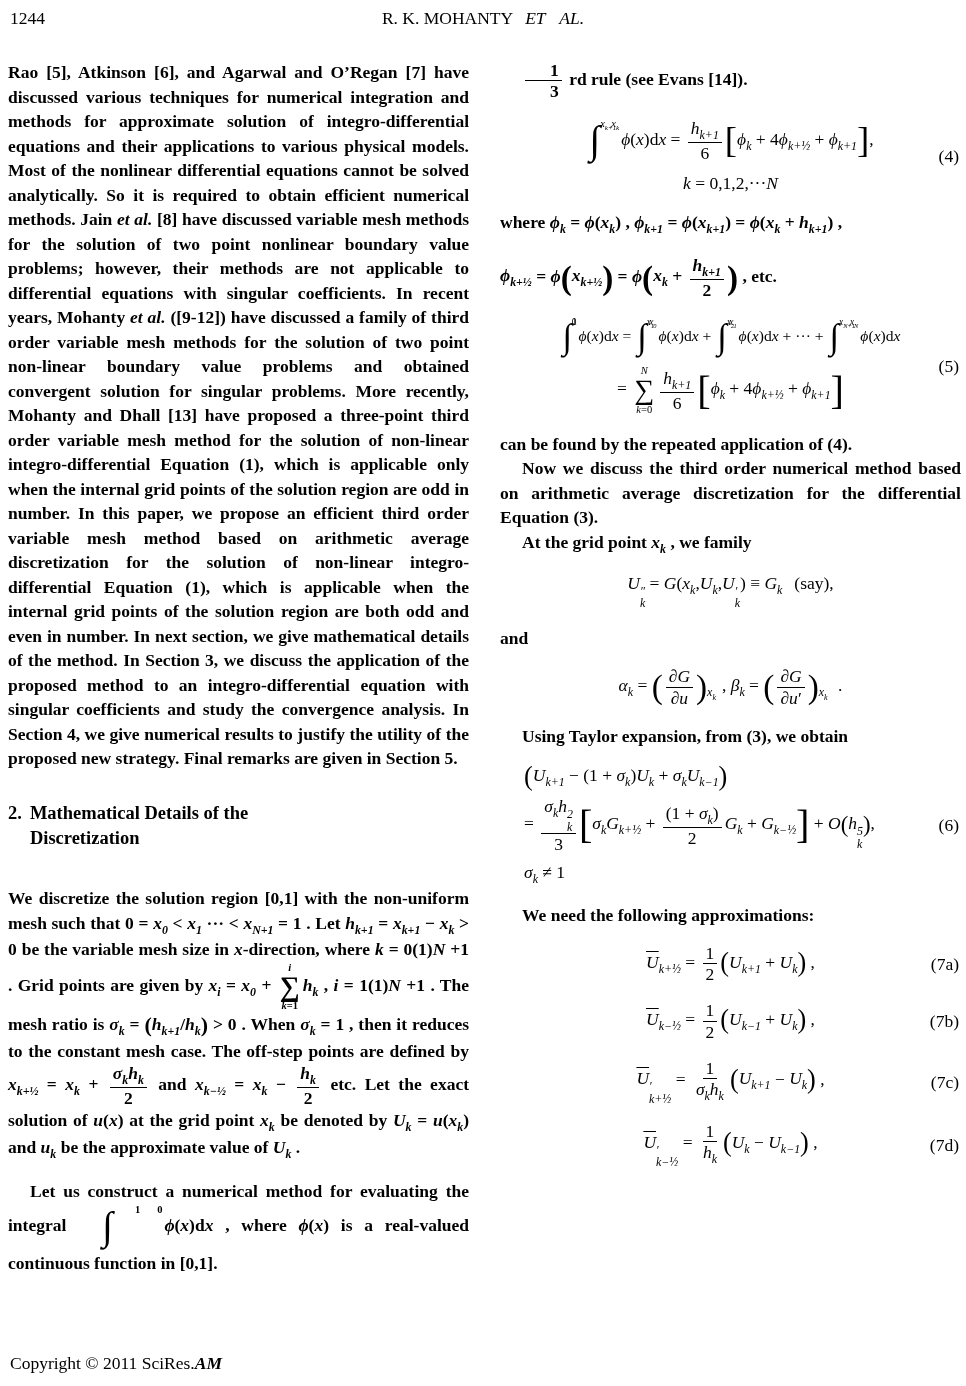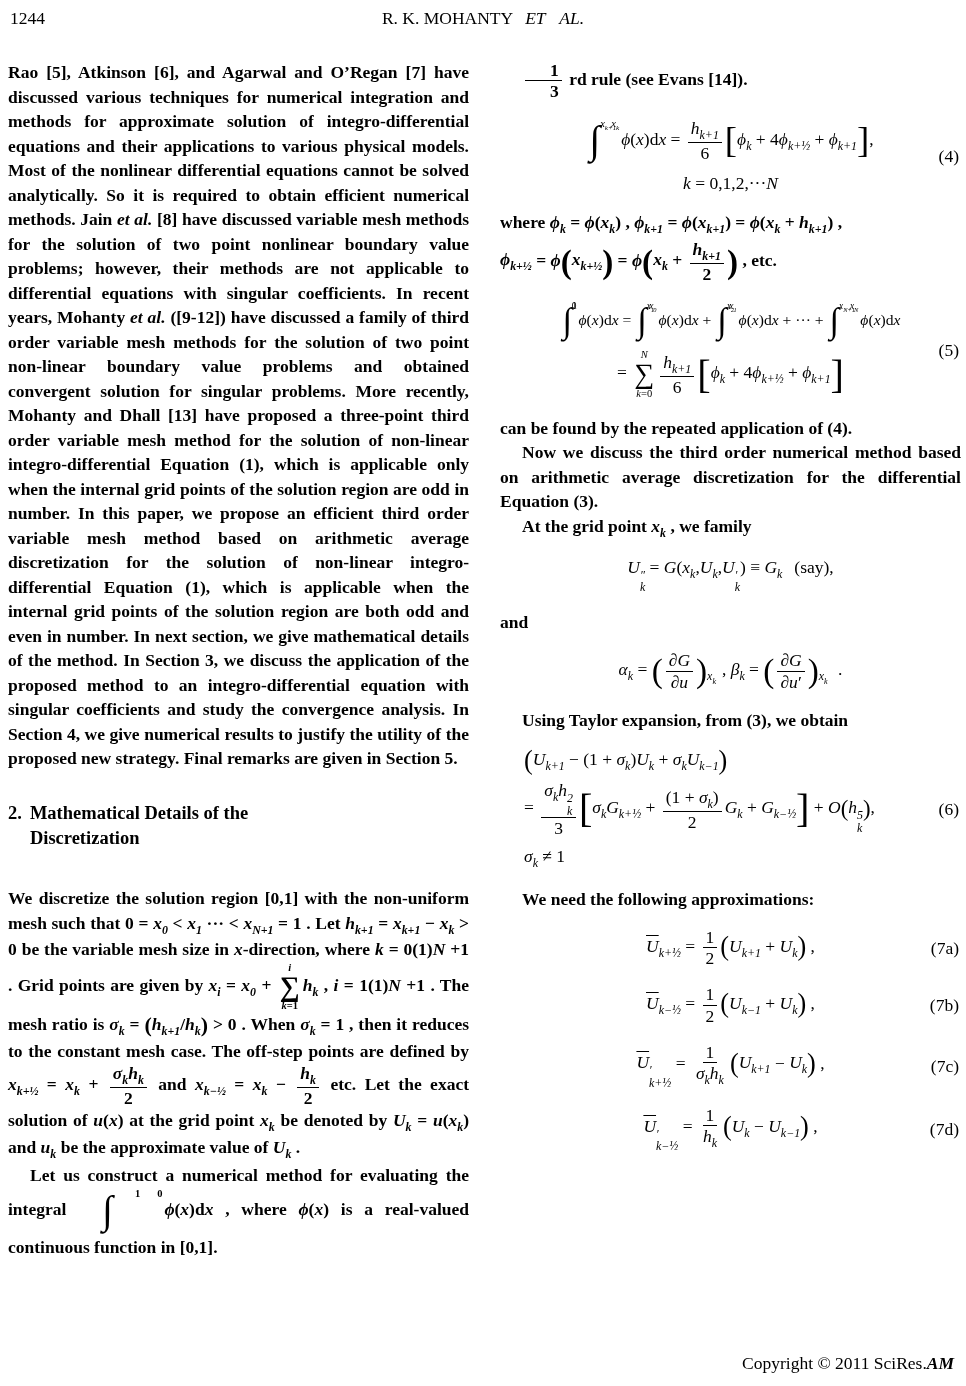--- a/index.html
+++ b/index.html
@@ -33,22 +33,22 @@
   .stop,.sbot{font-size:.6em;line-height:1.15;}
   .ssign{font-size:1.6em;line-height:.95;}
   .eq{position:relative;margin:16px 0;}
   .eqline{text-align:center;line-height:1.3;}
   .eqline + .eqline{margin-top:7px;}
   .eqline.small{font-size:15.6px;}
   .eqleft .eqline{text-align:left;padding-left:24px;}
   .eqlabel{position:absolute;right:2px;top:50%;transform:translateY(-50%);}
   .h2{font-size:18.5px;font-weight:700;margin:30px 0 34px 0;display:flex;line-height:1.4;}
   .h2num{margin-right:8px;}
-  .tallgap{margin-top:2px;margin-bottom:10px;}
-  .footer{position:absolute;left:10px;right:12px;bottom:12px;display:flex;justify-content:flex-end;}
+  .tallgap{margin-top:18px;margin-bottom:10px;}
+  .footer{position:absolute;left:10px;right:12px;bottom:12px;display:flex;justify-content:flex-start;}
   .am{font-style:italic;font-weight:700;}
 </style>
 </head>
 <body>
 
 <div class="page">
 
   <div class="pagehead">
     <span class="pnum">1244</span>
     <span class="rhead"><span>R. K. MOHANTY</span><span class="etal">ET  AL.</span></span>

